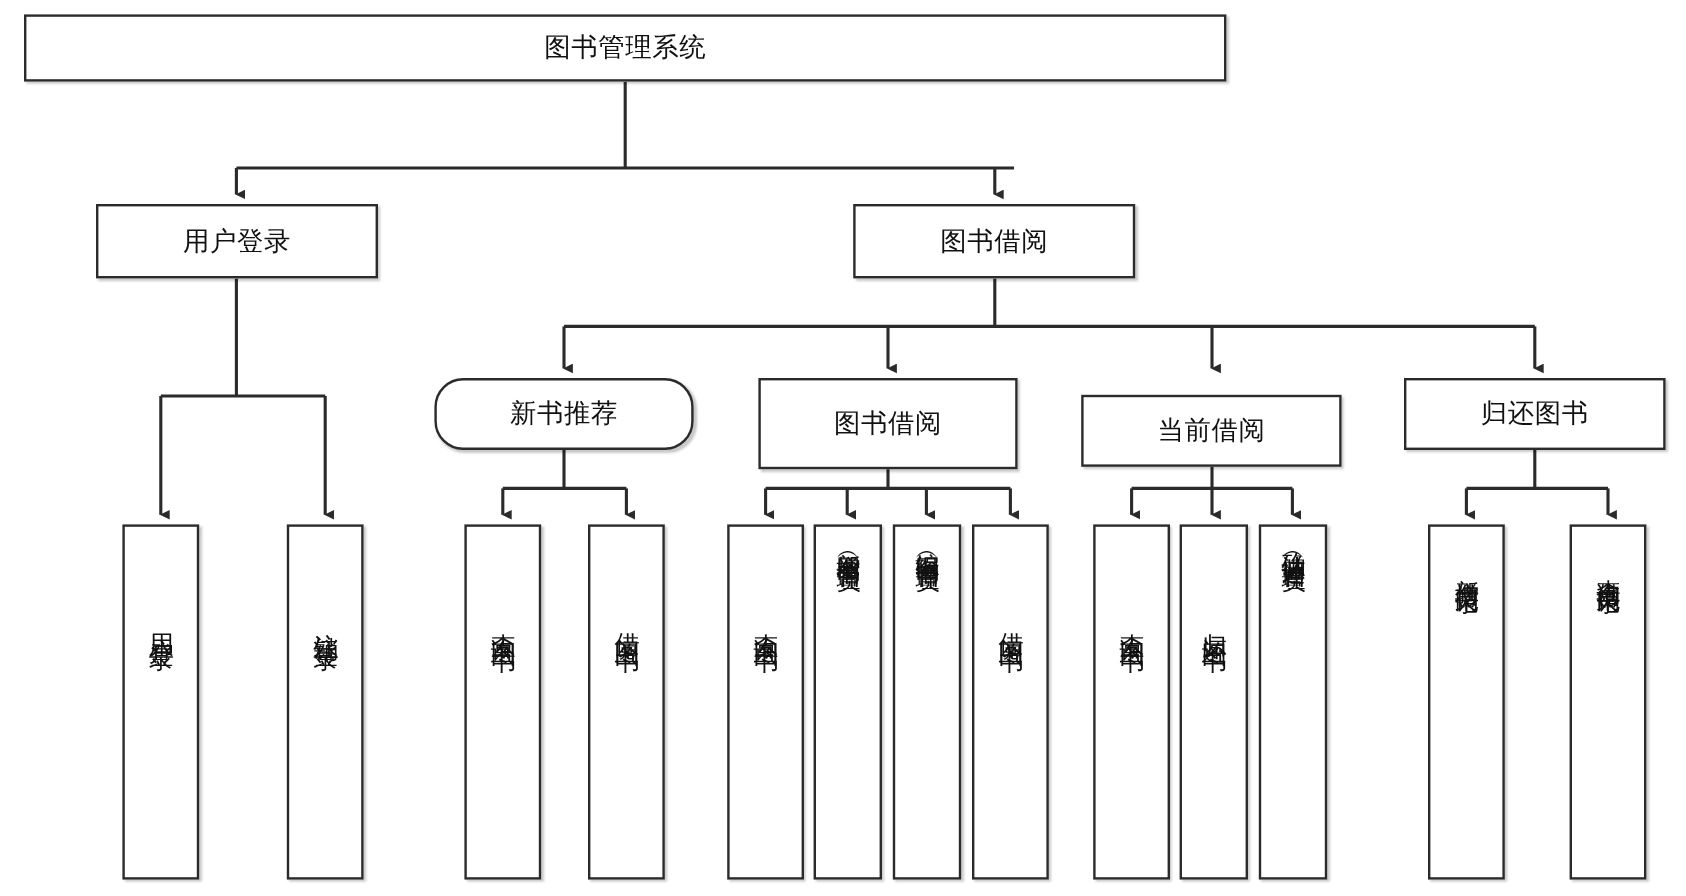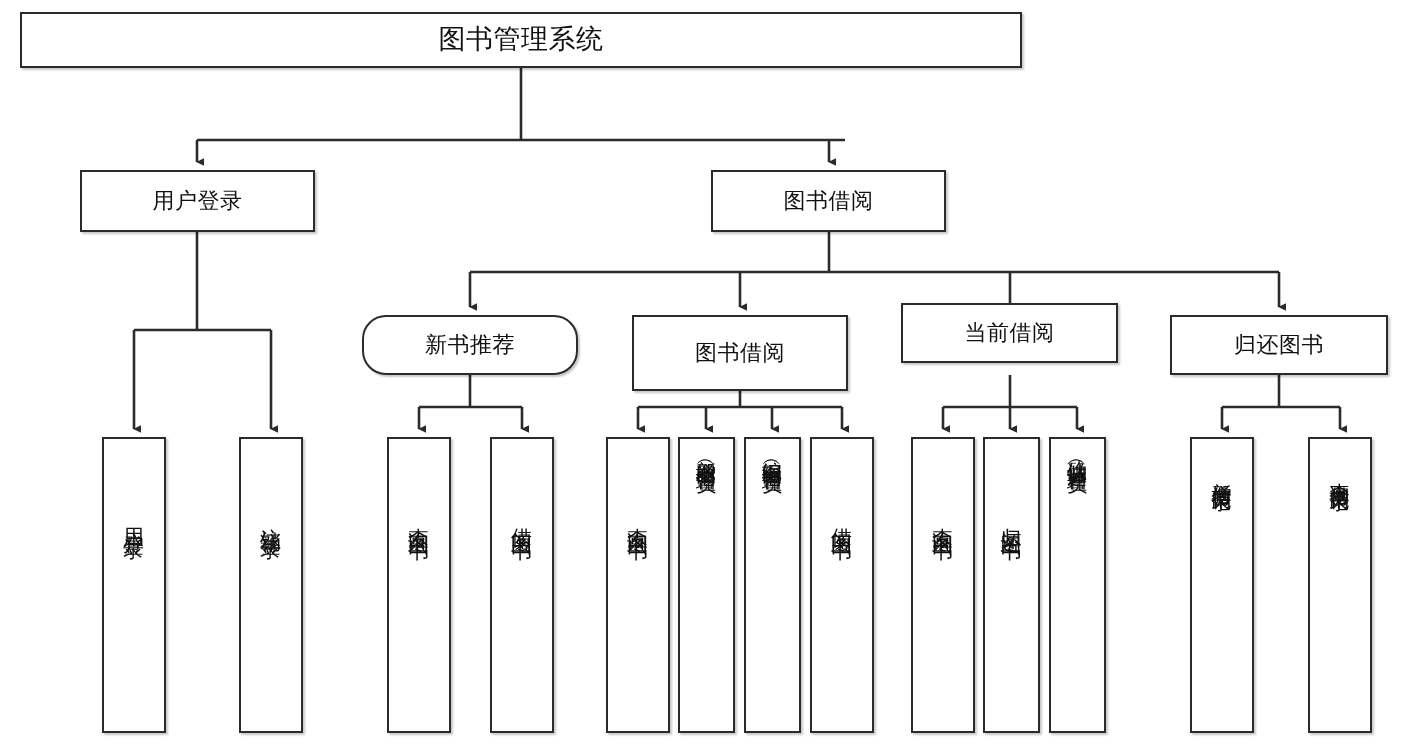--- a/index.html
+++ b/index.html
@@ -41,21 +41,21 @@
     color: #111111;
     letter-spacing: 0.5px;
     white-space: nowrap;
     line-height: 1.25;
   }
   
   .node.h-node .node-label {
     font-size: 22px;
   }
   .node.root .node-label {
-    font-size: 27px;
+    font-size: 22px;
   }
   
   .node.leaf {
     align-items: flex-start;
     justify-content: center;
     padding-top: 6px;
   }
   .node.leaf .node-label {
     writing-mode: vertical-rl;
     text-orientation: upright;
@@ -146,21 +146,21 @@
   <div class="node h-node" style="left:711px; top:170px; width:235px; height:62px;">
     <span class="node-label">图书借阅</span>
   </div>
 
   <div class="node h-node" style="left:362px; top:315px; width:216px; height:60px;border-radius:24px;">
     <span class="node-label">新书推荐</span>
   </div>
   <div class="node h-node" style="left:632px; top:315px; width:216px; height:76px;">
     <span class="node-label">图书借阅</span>
   </div>
-  <div class="node h-node" style="left:901px; top:303px; width:217px; height:60px;">
+  <div class="node h-node" style="left:901px; top:329px; width:217px; height:60px;">
     <span class="node-label">当前借阅</span>
   </div>
   <div class="node h-node" style="left:1170px; top:315px; width:218px; height:60px;">
     <span class="node-label">归还图书</span>
   </div>
 
   <div class="node leaf" style="left:102px; top:437px; width:64px; height:296px; padding-top:72px;">
     <span class="node-label">用户登录</span>
   </div>
   <div class="node leaf" style="left:239px; top:437px; width:64px; height:296px; padding-top:72px;">

